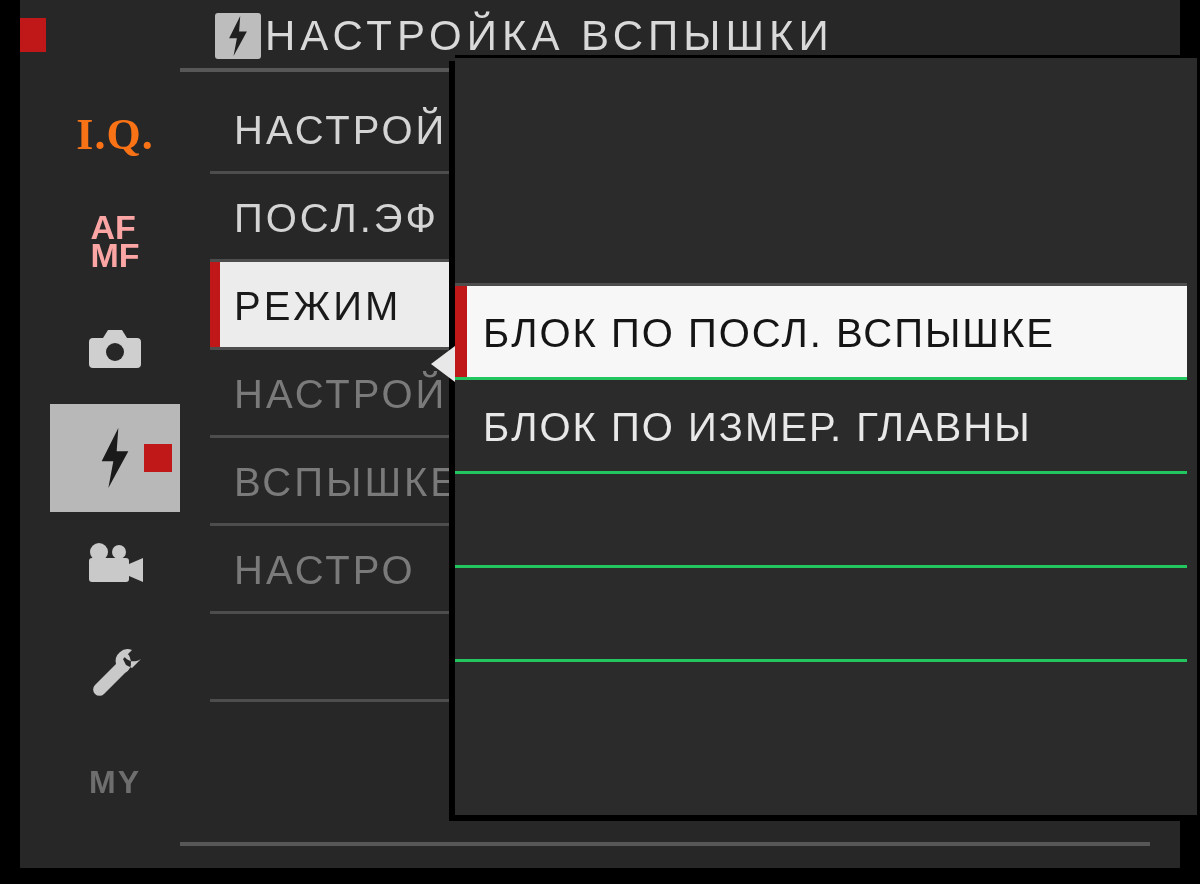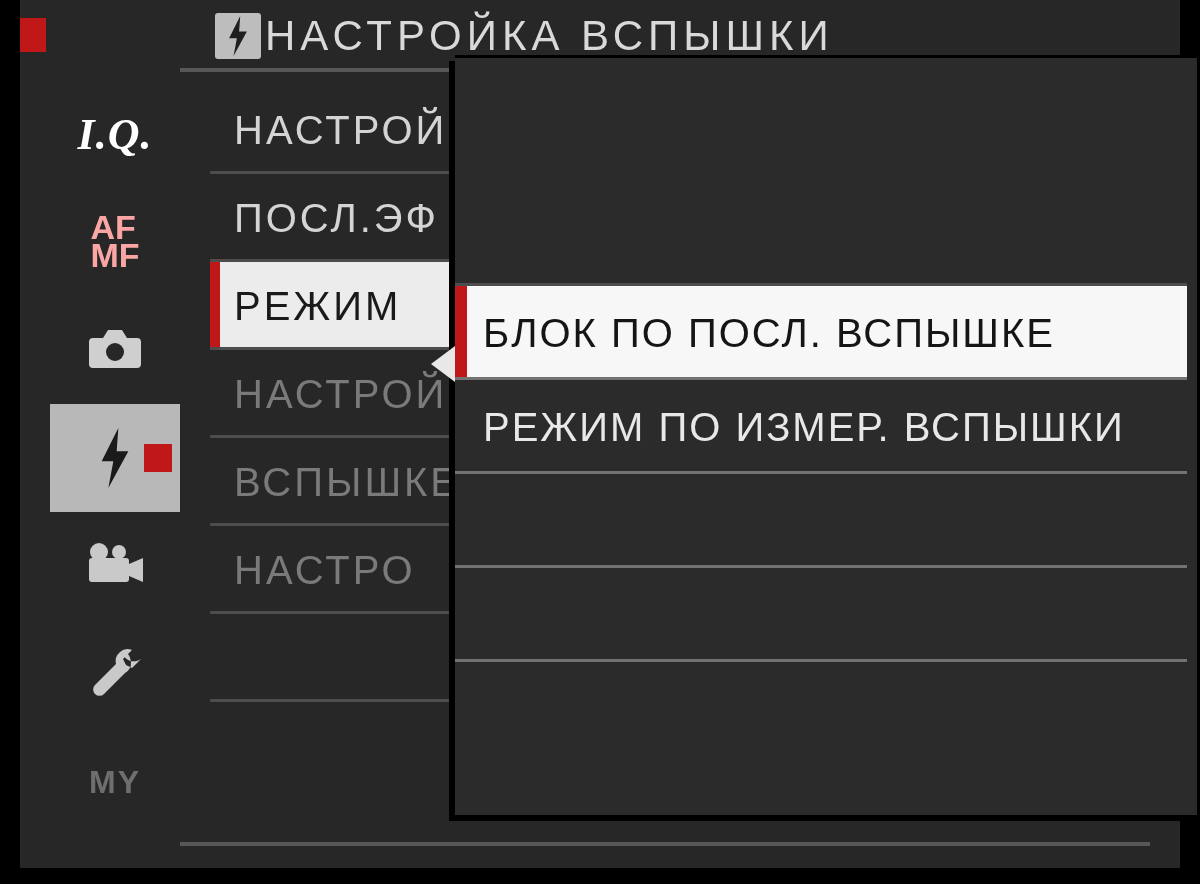--- a/index.html
+++ b/index.html
@@ -32,21 +32,21 @@
     display: flex; flex-direction: column;
   }
   .tab {
     width: 130px; height: 108px; display: flex; align-items: center; justify-content: center;
     color: #cfcfcf; position: relative;
   }
   .tab.active { background: #b8b8b8; }
   .tab.active .bolt path { fill: #1a1a1a; }
   .tab .red-dot { position: absolute; right: 8px; top: 50%; transform: translateY(-50%);
     width: 28px; height: 28px; background: #c01818; }
-  .tab-label-iq { font-family: Georgia, 'Times New Roman', serif; font-weight: bold; font-size: 44px; letter-spacing: 1px; color: #ffffff; font-style: italic;}
+  .tab-label-iq { font-family: Georgia, 'Times New Roman', serif; font-weight: bold; font-size: 44px; letter-spacing: 1px; color: #f97316;}
   .tab-afmf { line-height: 0.82; font-family: Arial; font-weight: bold; font-size: 34px; color:#fca5a5; text-align:left;}
   .tab-afmf .mf { display:block;}
   .tab-my { font-family: Arial; font-weight: bold; font-size: 32px; color: #6e6e6e; letter-spacing: 2px;}
 
   
   .main-list {
     position: absolute; left: 190px; top: 86px; width: 960px;
   }
   .mrow {
     height: 88px; line-height: 88px; font-size: 40px; letter-spacing: 3px; color: #d4d4d4;
@@ -64,21 +64,21 @@
   }
 
   
   .popup {
     position: absolute; left: 435px; top: 55px; width: 742px; height: 760px;
     background: #2b2b2b; box-shadow: -6px 6px 0 #000, 0 6px 0 #000;
     border-top: 3px solid #000;
   }
   .popup .prow {
     height: 94px; line-height: 94px; font-size: 40px; letter-spacing: 2px; color: #e8e8e8;
-    border-bottom: 3px solid #737373; padding-left: 28px; white-space: nowrap; overflow: hidden;
+    border-bottom: 3px solid #22c55e; padding-left: 28px; white-space: nowrap; overflow: hidden;
     position: relative; margin-right: 10px;
   }
   .popup .prow.selected { background: #f7f7f7; color: #151515; }
   .popup .prow.selected::before {
     content: ""; position: absolute; left: 0; top: 0; bottom: 0; width: 12px; background: #c01818;
   }
   .popup .pointer {
     position: absolute; left: -24px; top: 288px;
     width: 0; height: 0; border-top: 18px solid transparent; border-bottom: 18px solid transparent;
     border-right: 24px solid #e8e8e8;
@@ -157,20 +157,20 @@
   </div>
   <div class="bottom-rule"></div>
 
   <div class="popup">
     <div class="pointer"></div>
     <div class="spacer"></div>
     <div class="prow selected">
       <span>БЛОК ПО ПОСЛ. ВСПЫШКЕ</span>
     </div>
     <div class="prow">
-      <span>РЕЖИМ ПО ИЗМЕР. ВСПЫШКИ</span>
+      <span>БЛОК ПО ИЗМЕР. ГЛАВНЫ</span>
     </div>
     <div class="prow"></div>
     <div class="prow"></div>
     <div class="prow" style="border-bottom:none"></div>
   </div>
 
 </div>
 
 </body></html>

